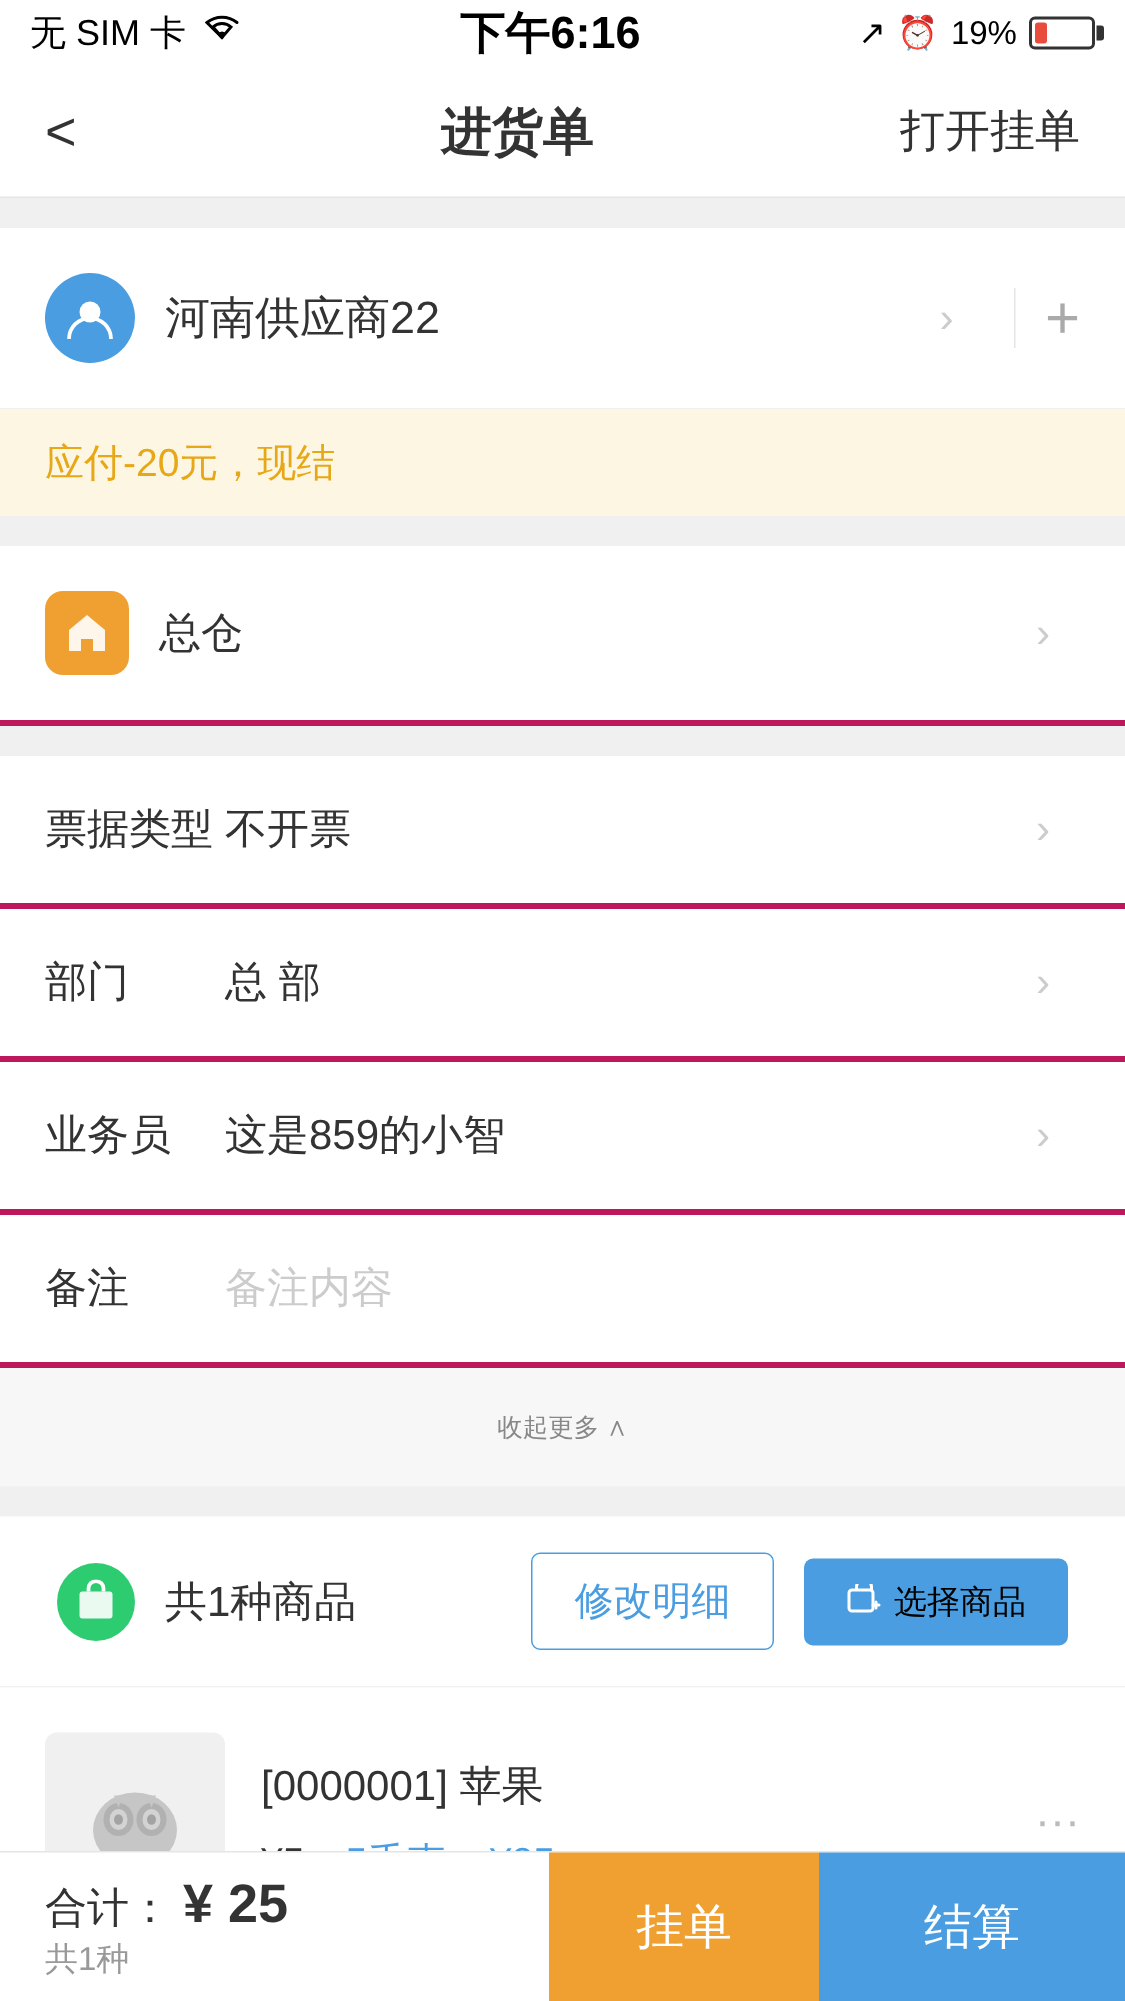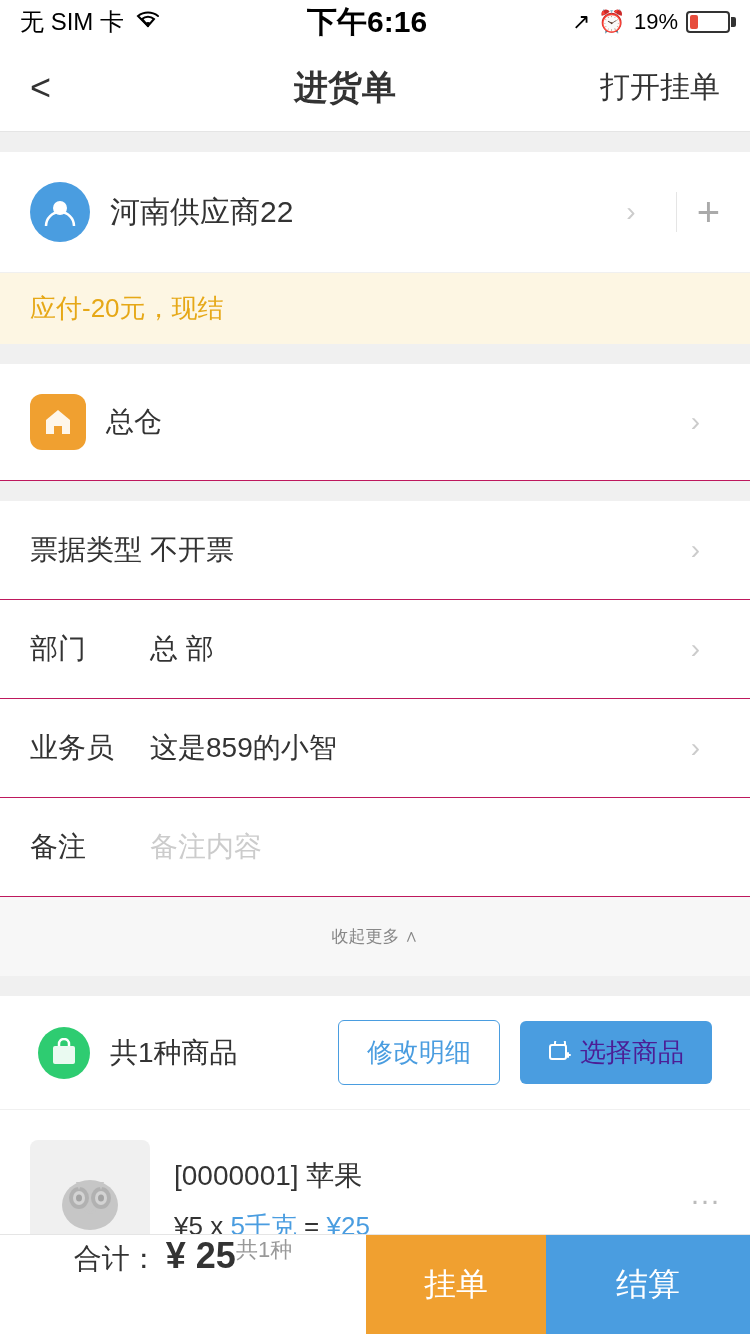--- a/index.html
+++ b/index.html
@@ -116,21 +116,21 @@
       font-size: 26px;
       color: #e6a817;
     }
 
     
     .form-row {
       display: flex;
       align-items: center;
       padding: 30px 30px;
       background: #fff;
-      border-bottom: 1px solid #be185d;
+      border-bottom: 4px solid #be185d;
       min-height: 90px;
     }
     .form-label {
       font-size: 28px;
       color: #333;
       width: 120px;
       flex-shrink: 0;
     }
     .form-value {
       flex: 1;
@@ -179,25 +179,25 @@
       border: 1.5px solid #4a9de0;
       color: #4a9de0;
       background: #fff;
       padding: 14px 28px;
       border-radius: 6px;
       font-size: 26px;
       cursor: pointer;
     }
     .btn-primary {
       background: #4a9de0;
-      color: #4c1d95;
+      color: #000000;
       border: none;
       padding: 14px 28px;
       border-radius: 6px;
-      font-size: 26px;
+      font-size: 22px;
       cursor: pointer;
       display: flex;
       align-items: center;
       gap: 8px;
     }
 
     
     .product-item {
       background: #fff;
       display: flex;
@@ -240,20 +240,21 @@
       width: 750px;
       height: 100px;
       display: flex;
       align-items: stretch;
       background: #fff;
       border-top: 1px solid #e5e5e5;
     }
     .total-section {
       flex: 1;
       display: flex;
+      flex-direction: column;
       justify-content: center;
       padding: 0 30px;
     }
     .total-amount {
       font-size: 36px;
       font-weight: 600;
       color: #333;
     }
     .total-count {
       font-size: 22px;

